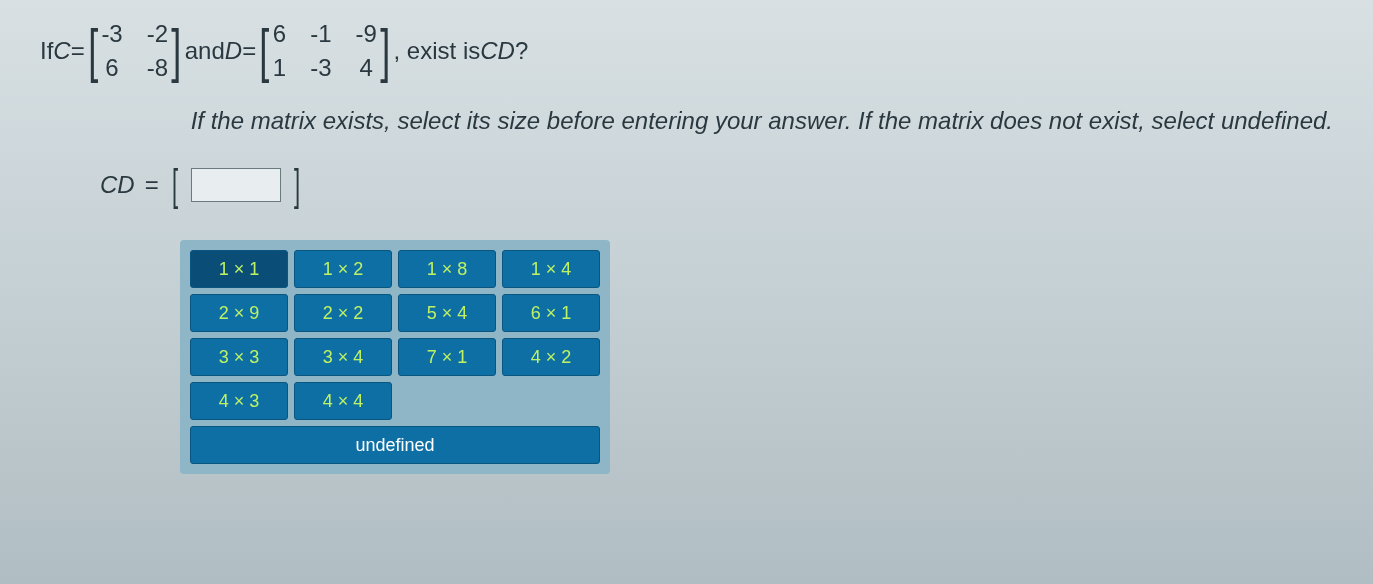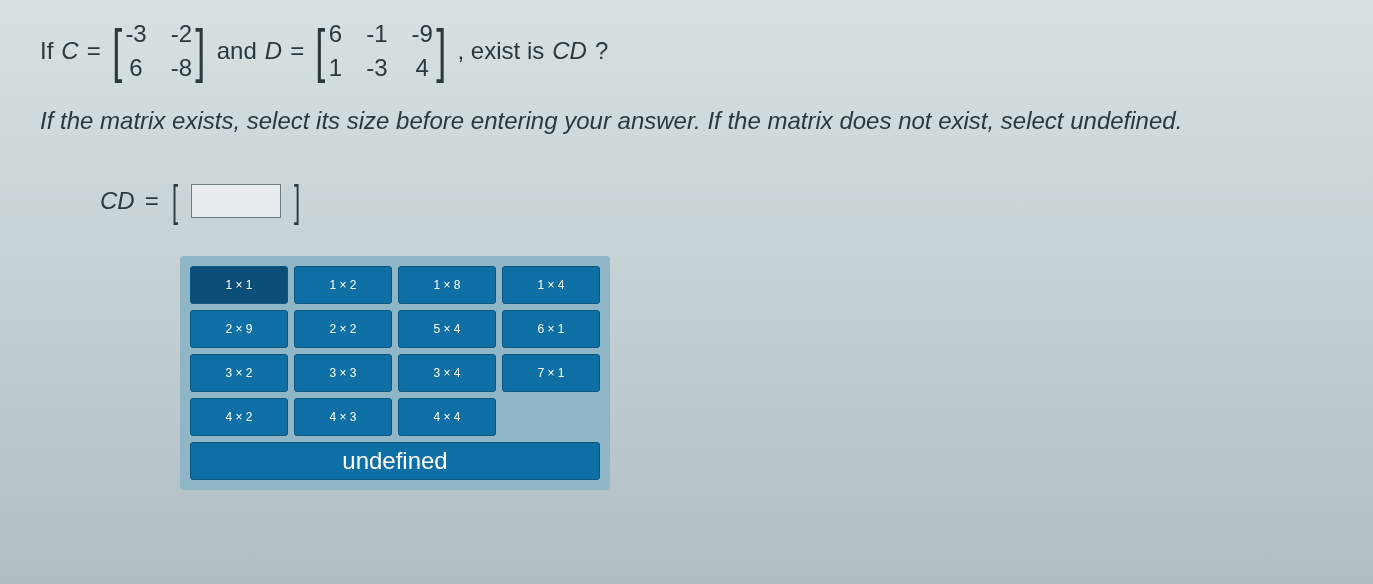--- a/index.html
+++ b/index.html
@@ -10,21 +10,21 @@
       font-family: Verdana, Geneva, sans-serif;
       color: #2a3840;
       padding: 20px 40px;
       font-size: 24px;
       overflow: hidden;
     }
     .question-line {
       display: flex;
       align-items: center;
       flex-wrap: nowrap;
-      gap: 8px;
+      gap: 0;
       margin-bottom: 20px;
     }
     .italic-var { font-style: italic; }
     .matrix {
       display: inline-flex;
       align-items: center;
     }
     .bracket-left, .bracket-right {
       font-size: 60px;
       font-weight: normal;
@@ -34,21 +34,22 @@
     .matrix-grid {
       display: grid;
       gap: 6px 24px;
       text-align: center;
     }
     .m2x2 { grid-template-columns: repeat(2, auto); }
     .m2x3 { grid-template-columns: repeat(3, auto); }
     .instruction {
       font-style: italic;
       line-height: 1.6;
-      margin-bottom: 36px;
+      margin-bottom: 20px;
+      text-align: right;
     }
     .answer-line {
       display: flex;
       align-items: center;
       gap: 10px;
       margin-left: 60px;
       margin-bottom: 30px;
       font-style: italic;
     }
     .input-box {
@@ -72,39 +73,39 @@
       margin-left: 140px;
     }
     .size-grid {
       display: grid;
       grid-template-columns: repeat(4, 98px);
       gap: 6px;
       margin-bottom: 6px;
     }
     .size-btn {
       background: #0e6fa4;
-      color: #ffffff;
+      color: #bef264;
       border: 1px solid #0a5680;
       border-radius: 3px;
       height: 38px;
-      font-size: 12px;
+      font-size: 18px;
       cursor: pointer;
       font-family: inherit;
     }
     .size-btn.selected {
       background: #0a4e78;
     }
     .undefined-btn {
       width: 100%;
       background: #0e6fa4;
       color: #fff;
       border: 1px solid #0a5680;
       border-radius: 3px;
       height: 38px;
-      font-size: 24px;
+      font-size: 18px;
       cursor: pointer;
       font-family: inherit;
     }
   </style>
 </head>
 <body>
 
 
 
 <div class="question-line">
@@ -158,21 +159,20 @@
 <div class="size-panel">
   <div class="size-grid">
     <button class="size-btn selected">1 × 1</button>
     <button class="size-btn">1 × 2</button>
     <button class="size-btn">1 × 8</button>
     <button class="size-btn">1 × 4</button>
     <button class="size-btn">2 × 9</button>
     <button class="size-btn">2 × 2</button>
     <button class="size-btn">5 × 4</button>
     <button class="size-btn">6 × 1</button>
-    <button class="size-btn">3 × 2</button>
     <button class="size-btn">3 × 3</button>
     <button class="size-btn">3 × 4</button>
     <button class="size-btn">7 × 1</button>
     <button class="size-btn">4 × 2</button>
     <button class="size-btn">4 × 3</button>
     <button class="size-btn">4 × 4</button>
   </div>
   <button class="undefined-btn">undefined</button>
 </div>
 

